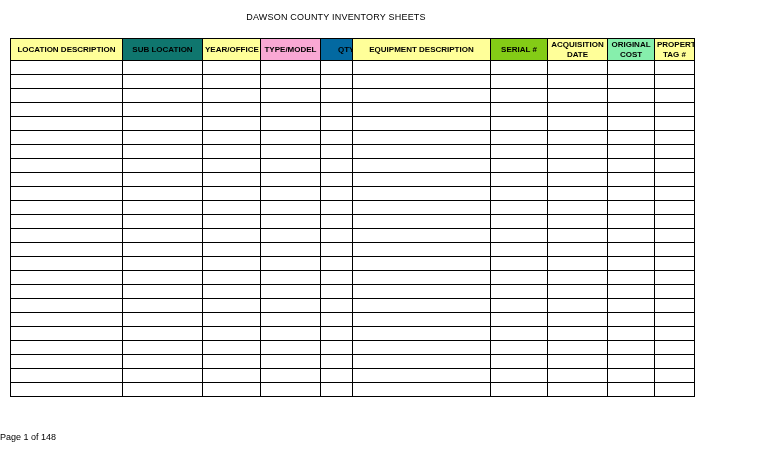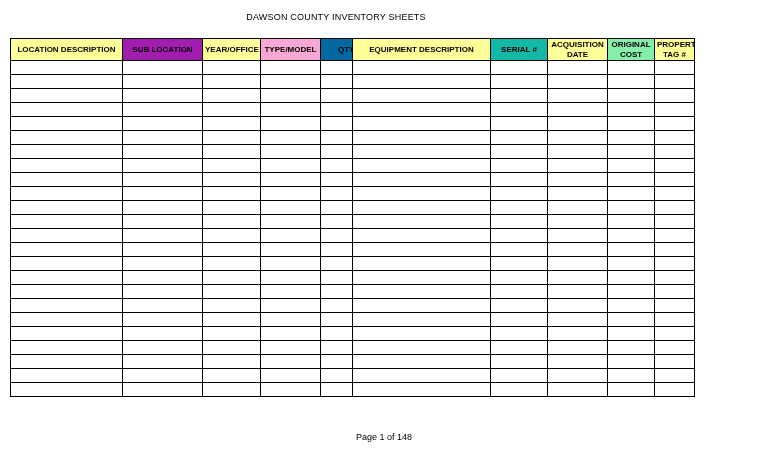--- a/index.html
+++ b/index.html
@@ -62,21 +62,21 @@
   tbody td:nth-child(5),
   tbody td:nth-child(7),
   tbody td:nth-child(10) { text-align: center; }
   tbody td:nth-child(8),
   tbody td:nth-child(9) { text-align: right; padding-right: 4px; }
   .page-footer {
     position: absolute;
     top: 432px;
     left: 0;
     width: 768px;
-    text-align: center;
+    text-align: left;
     font-size: 9px;
   }
 </style>
 </head>
 <body>
 
 <div class="page-title">DAWSON COUNTY INVENTORY SHEETS</div>
 
 <div class="table-wrap">
   <table>
@@ -88,26 +88,26 @@
       <col style="width:32px">
       <col style="width:138px">
       <col style="width:57px">
       <col style="width:60px">
       <col style="width:47px">
       <col style="width:40px">
     </colgroup>
     <thead>
       <tr>
         <th style="background: rgb(255, 255, 153); margin-top: 9px;">LOCATION DESCRIPTION</th>
-        <th style="background: #a21caf;">SUB LOCATION</th>
+        <th style="background: #0f766e;">SUB LOCATION</th>
         <th style="background: rgb(255, 255, 153);">YEAR/OFFICE</th>
         <th style="background: #f9a8d4;">TYPE/MODEL</th>
         <th style="background: #0369a1; padding-left: 17px;">QTY</th>
         <th style="background: rgb(255, 255, 153);">EQUIPMENT DESCRIPTION</th>
-        <th style="background: #14b8a6; margin-left: 12px;">SERIAL #</th>
+        <th style="background: #84cc16; margin-left: 12px;">SERIAL #</th>
         <th style="background: rgb(255, 255, 153);">ACQUISITION DATE</th>
         <th style="background: #86efac;">ORIGINAL COST</th>
         <th style="background: rgb(255, 255, 153);">PROPERTY TAG #</th>
       </tr>
     </thead>
     <tbody>
         <tr>
           <td></td>
           <td></td>
           <td></td>

